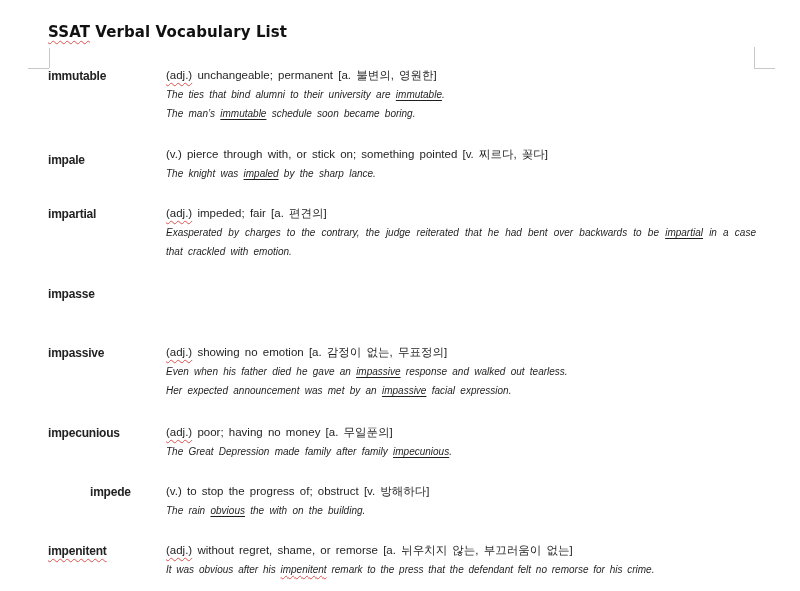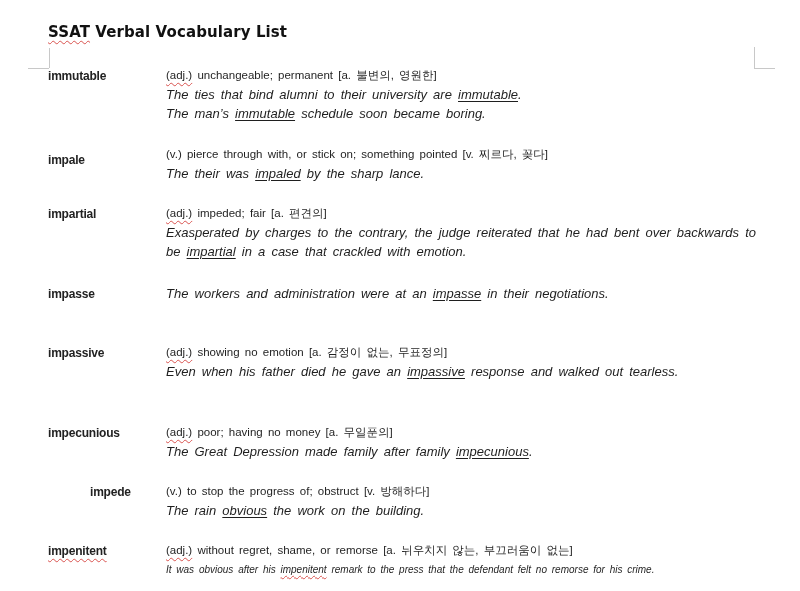--- a/index.html
+++ b/index.html
@@ -15,21 +15,21 @@
   .crop-tr-h { left: 754px; top: 68px; width: 21px; height: 0; border-top-width: 1px; }
 
   .entry { position: absolute; left: 48px; width: 720px; }
   .word { position: absolute; left: 0; top: 0; font-weight: bold; font-size: 12px;
           font-family: "Liberation Sans", sans-serif; letter-spacing: -0.2px; color: #222; }
   .word.spell { text-decoration: underline wavy #d9534f; text-decoration-thickness: 1px; text-underline-offset: 3px; }
   .body { position: absolute; left: 118px; top: 0; width: 600px; }
   .def { font-size: 11.5px; line-height: 19px; white-space: nowrap; word-spacing: 2px;
          font-family: "Liberation Sans", sans-serif; color: #1f1f1f; }
   .def .pos.spell { text-decoration: underline wavy #d9534f; text-decoration-thickness: 1px; text-underline-offset: 3px; }
-  .ex { font-size: 13px; line-height: 19px; font-style: italic; word-spacing: 2.5px;
+  .ex { font-size: 10px; line-height: 19px; font-style: italic; word-spacing: 2.5px;
         font-family: "Liberation Sans", sans-serif; color: #1f1f1f; white-space: nowrap; }
   .ex.wrap { white-space: normal; text-align: justify; width: 590px; }
   .ex.small { font-size: 10px; word-spacing: 2px; }
   .ex u { text-decoration: underline; text-underline-offset: 2px; }
   .ex u.spell { text-decoration: underline wavy #d9534f; }
 </style>
 </head>
 <body>
 
 <div class="title"><span class="spell">SSAT</span><span> Verbal Vocabulary List</span></div>
@@ -45,60 +45,60 @@
     <div class="def"><span class="pos spell">(adj.)</span><span> unchangeable; permanent [a. 불변의, 영원한]</span></div>
     <div class="ex"><span>The ties that bind alumni to their university are </span><u>immutable</u><span>.</span></div>
     <div class="ex"><span>The man’s </span><u>immutable</u><span> schedule soon became boring.</span></div>
   </div>
 </div>
 
 <div class="entry" style="top:145px;">
   <div class="word" style="top:8px;">impale</div>
   <div class="body">
     <div class="def"><span class="pos">(v.)</span><span> pierce through with, or stick on; something pointed [v. 찌르다, 꽂다]</span></div>
-    <div class="ex"><span>The their was </span><u>impaled</u><span> by the sharp lance.</span></div>
+    <div class="ex"><span>The knight was </span><u>impaled</u><span> by the sharp lance.</span></div>
   </div>
 </div>
 
 <div class="entry" style="top:204px;">
   <div class="word" style="top:3px;">impartial</div>
   <div class="body">
     <div class="def"><span class="pos spell">(adj.)</span><span> impeded; fair [a. 편견의]</span></div>
     <div class="ex wrap"><span>Exasperated by charges to the contrary, the judge reiterated that he had bent over backwards to be </span><u>impartial</u><span> in a case that crackled with emotion.</span></div>
   </div>
 </div>
 
 <div class="entry" style="top:284px;">
   <div class="word" style="top:3px;">impasse</div>
   <div class="body">
-    <div class="ex"><span>The workers and administration were at an </span><u>impasse</u><span> in their negotiations.</span></div>
   </div>
 </div>
 
 <div class="entry" style="top:343px;">
   <div class="word" style="top:3px;">impassive</div>
   <div class="body">
     <div class="def"><span class="pos spell">(adj.)</span><span> showing no emotion [a. 감정이 없는, 무표정의]</span></div>
     <div class="ex"><span>Even when his father died he gave an </span><u>impassive</u><span> response and walked out tearless.</span></div>
+    <div class="ex"><span>Her expected announcement was met by an </span><u>impassive</u><span> facial expression.</span></div>
   </div>
 </div>
 
 <div class="entry" style="top:423px;">
   <div class="word" style="top:3px;">impecunious</div>
   <div class="body">
     <div class="def"><span class="pos spell">(adj.)</span><span> poor; having no money [a. 무일푼의]</span></div>
     <div class="ex"><span>The Great Depression made family after family </span><u>impecunious</u><span>.</span></div>
   </div>
 </div>
 
 <div class="entry" style="top:482px;">
   <div class="word" style="top:3px;margin-left:42px;">impede</div>
   <div class="body">
     <div class="def"><span class="pos">(v.)</span><span> to stop the progress of; obstruct [v. 방해하다]</span></div>
-    <div class="ex"><span>The rain </span><u>obvious</u><span> the work on the building.</span></div>
+    <div class="ex"><span>The rain </span><u>obvious</u><span> the with on the building.</span></div>
   </div>
 </div>
 
 <div class="entry" style="top:541px;">
   <div class="word spell" style="top:3px;">impenitent</div>
   <div class="body">
     <div class="def"><span class="pos spell">(adj.)</span><span> without regret, shame, or remorse [a. 뉘우치지 않는, 부끄러움이 없는]</span></div>
     <div class="ex small"><span>It was obvious after his </span><u class="spell">impenitent</u><span> remark to the press that the defendant felt no remorse for his crime.</span></div>
   </div>
 </div>

